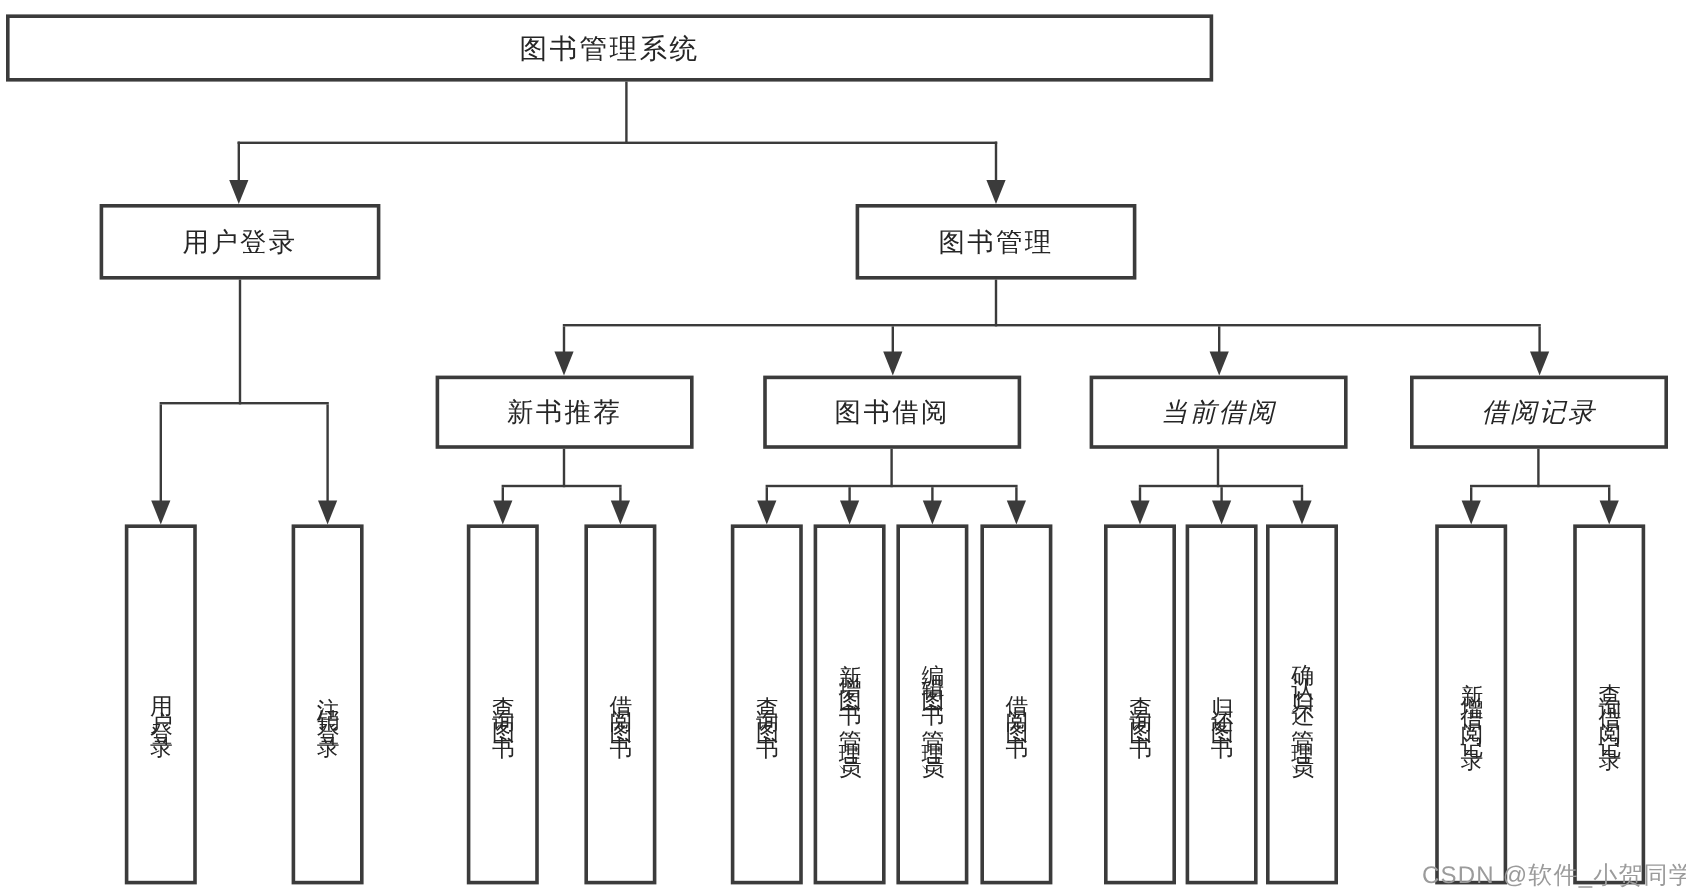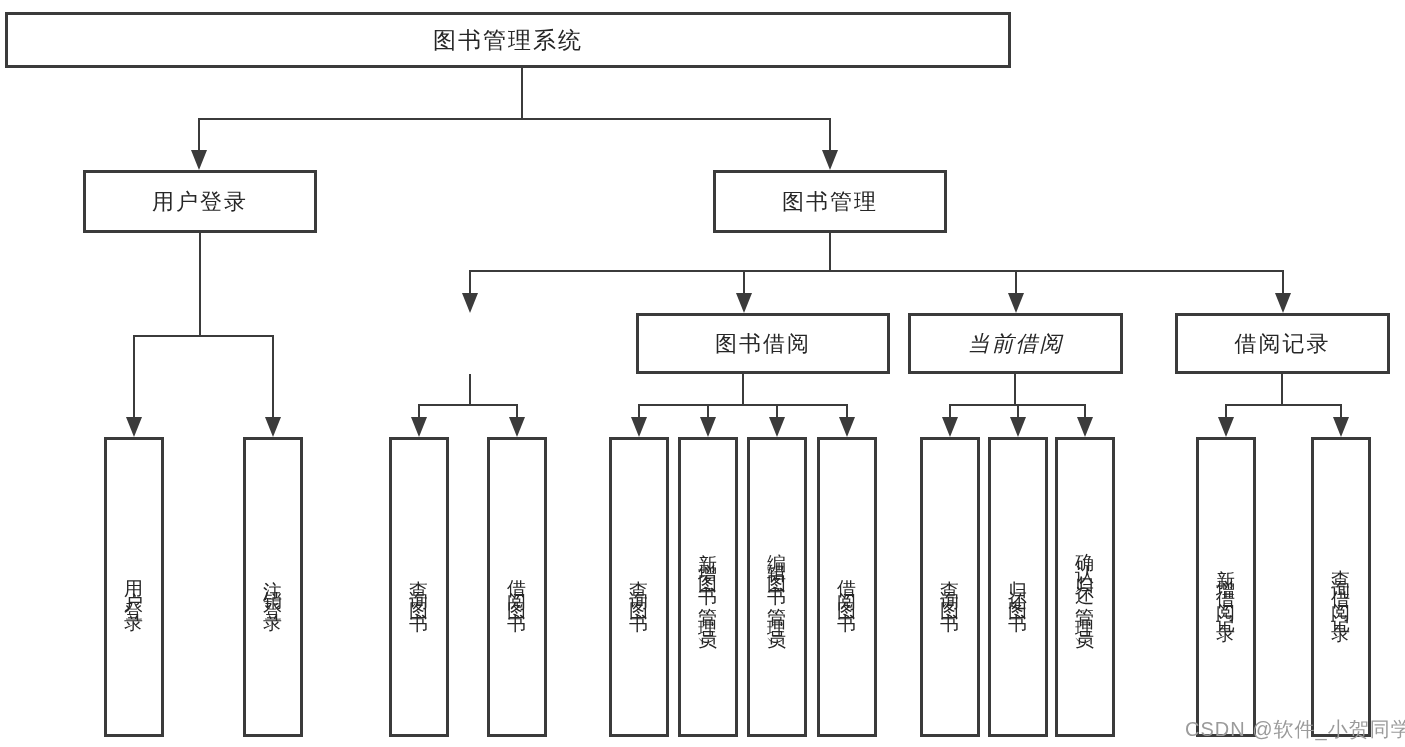--- a/index.html
+++ b/index.html
@@ -45,30 +45,33 @@
   </div>
 
   <div class="hnode" style="left:83px;top:170px;width:234px;height:63px;">
     <span>用户登录</span>
   </div>
 
   <div class="hnode" style="left:713px;top:170px;width:234px;height:63px;">
     <span>图书管理</span>
   </div>
 
+  <div class="hnode" style="left:363px;top:313px;width:215px;height:61px;">
+    <span>新书推荐</span>
+  </div>
 
-  <div class="hnode" style="left:636px;top:313px;width:254px;height:61px;text-align:center;">
+  <div class="hnode" style="left:636px;top:313px;width:215px;height:61px;text-align:center;">
     <span>图书借阅</span>
   </div>
 
   <div class="hnode" style="left:908px;top:313px;width:215px;height:61px;font-style:italic;">
     <span>当前借阅</span>
   </div>
 
-  <div class="hnode" style="left:1175px;top:313px;width:215px;height:61px;">
+  <div class="hnode" style="left:1175px;top:313px;width:215px;height:61px;font-style:italic;">
     <span>借阅记录</span>
   </div>
 
   <div class="leaf" style="left:104px;">
     <span class="vtext">用户登录</span>
   </div>
   <div class="leaf" style="left:243px;">
     <span class="vtext">注销登录</span>
   </div>
 

